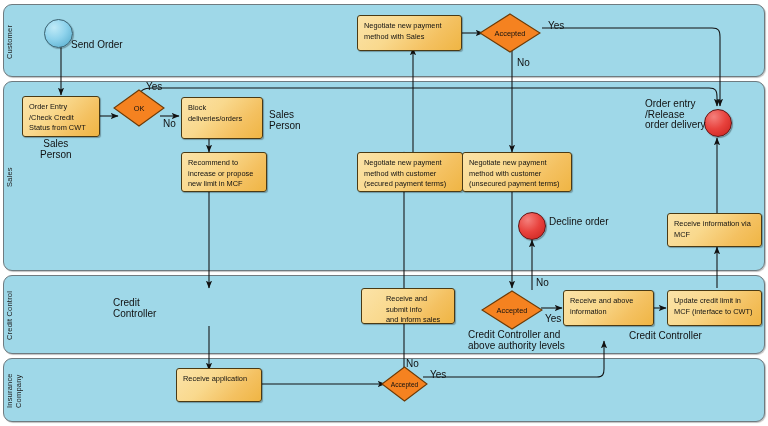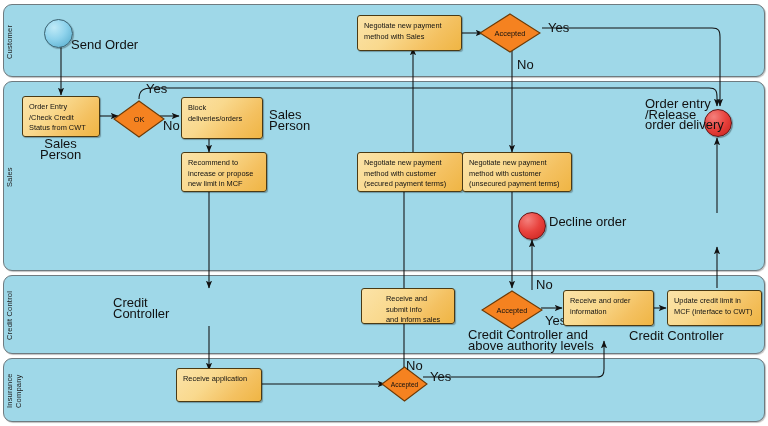--- a/index.html
+++ b/index.html
@@ -69,28 +69,28 @@
     background:radial-gradient(circle at 34% 28%, #bfeaf7 0%, #8fd3ec 45%, #4fa8ca 100%);
     box-shadow:1px 1px 1px rgba(0,0,0,.3);
   }
   .circle.end{
     border:1.3px solid #5e1414;
     background:radial-gradient(circle at 34% 26%, #f4807c 0%, #e8423d 48%, #c7201c 100%);
     box-shadow:1px 1px 1px rgba(0,0,0,.35);
   }
   .note{
     position:absolute;
-    font-size:13px;
+    font-size:10px;
     line-height:10.5px;
     color:#111111;
     white-space:pre-line;
   }
   .edge-label{
     position:absolute;
-    font-size:13px;
+    font-size:10px;
     color:#111111;
     background:transparent;
     white-space:nowrap;
   }
 </style>
 </head>
 <body>
 
 <div id="canvas">
 
@@ -174,21 +174,21 @@
 
   <div class="edge-label" style="left:548px;top:20px;">Yes</div>
   <div class="edge-label" style="left:517px;top:57px;">No</div>
 
   <div class="task" style="left:22px;top:96px;width:78px;height:41px;">Order Entry
 /Check Credit
 Status from CWT</div>
   <div class="note" style="left:40px;top:139px;text-align:center;">Sales
 Person</div>
 
-  <div class="diamond" style="left:113px;top:100px;width:52px;height:38px;">
+  <div class="diamond" style="left:113px;top:89px;width:52px;height:38px;">
     <svg class="dshape" viewBox="0 0 52 38" xmlns="http://www.w3.org/2000/svg">
       <polygon points="26,1 51,19 26,37 1,19" fill="#f58220" stroke="#6d3a05" stroke-width="1.1"></polygon>
     </svg>
     <span class="dtext">OK</span>
   </div>
 
   <div class="edge-label" style="left:146px;top:81px;">Yes</div>
   <div class="edge-label" style="left:163px;top:118px;">No</div>
 
   <div class="task" style="left:181px;top:97px;width:82px;height:42px;">Block
@@ -209,41 +209,43 @@
 (unsecured payment terms)</div>
 
   <div class="circle end" style="left:518px;top:212px;width:28px;height:28px;"></div>
   <div class="note" style="left:549px;top:217px;">Decline order</div>
 
   <div class="circle end" style="left:704px;top:109px;width:28px;height:28px;"></div>
   <div class="note" style="left:645px;top:99px;">Order entry
 /Release
 order delivery</div>
 
+  <div class="task" style="left:667px;top:213px;width:95px;height:34px;">Receive information via
+MCF</div>
 
   <div class="note" style="left:113px;top:298px;">Credit
 Controller</div>
 
 
   <div class="task" style="left:361px;top:288px;width:94px;height:36px;padding-left:24px;">Receive and submit info
 and inform sales</div>
 
   <div class="diamond" style="left:481px;top:290px;width:62px;height:40px;">
     <svg class="dshape" viewBox="0 0 62 40" xmlns="http://www.w3.org/2000/svg">
       <polygon points="31,1 61,20 31,39 1,20" fill="#f58220" stroke="#6d3a05" stroke-width="1.1"></polygon>
     </svg>
     <span class="dtext">Accepted</span>
   </div>
   <div class="note" style="left:468px;top:330px;">Credit Controller and
 above authority levels</div>
 
   <div class="edge-label" style="left:536px;top:277px;">No</div>
   <div class="edge-label" style="left:545px;top:313px;">Yes</div>
 
-  <div class="task" style="left:563px;top:290px;width:91px;height:36px;">Receive and order
+  <div class="task" style="left:563px;top:290px;width:91px;height:36px;">Receive and above
 information</div>
 
   <div class="task" style="left:667px;top:290px;width:95px;height:36px;">Update credit limit in
 MCF (interface to CWT)</div>
 
   <div class="note" style="left:629px;top:331px;">Credit Controller</div>
 
   <div class="task" style="left:176px;top:368px;width:86px;height:34px;">Receive application</div>
 
   <div class="diamond" style="left:381px;top:366px;width:47px;height:36px;">

